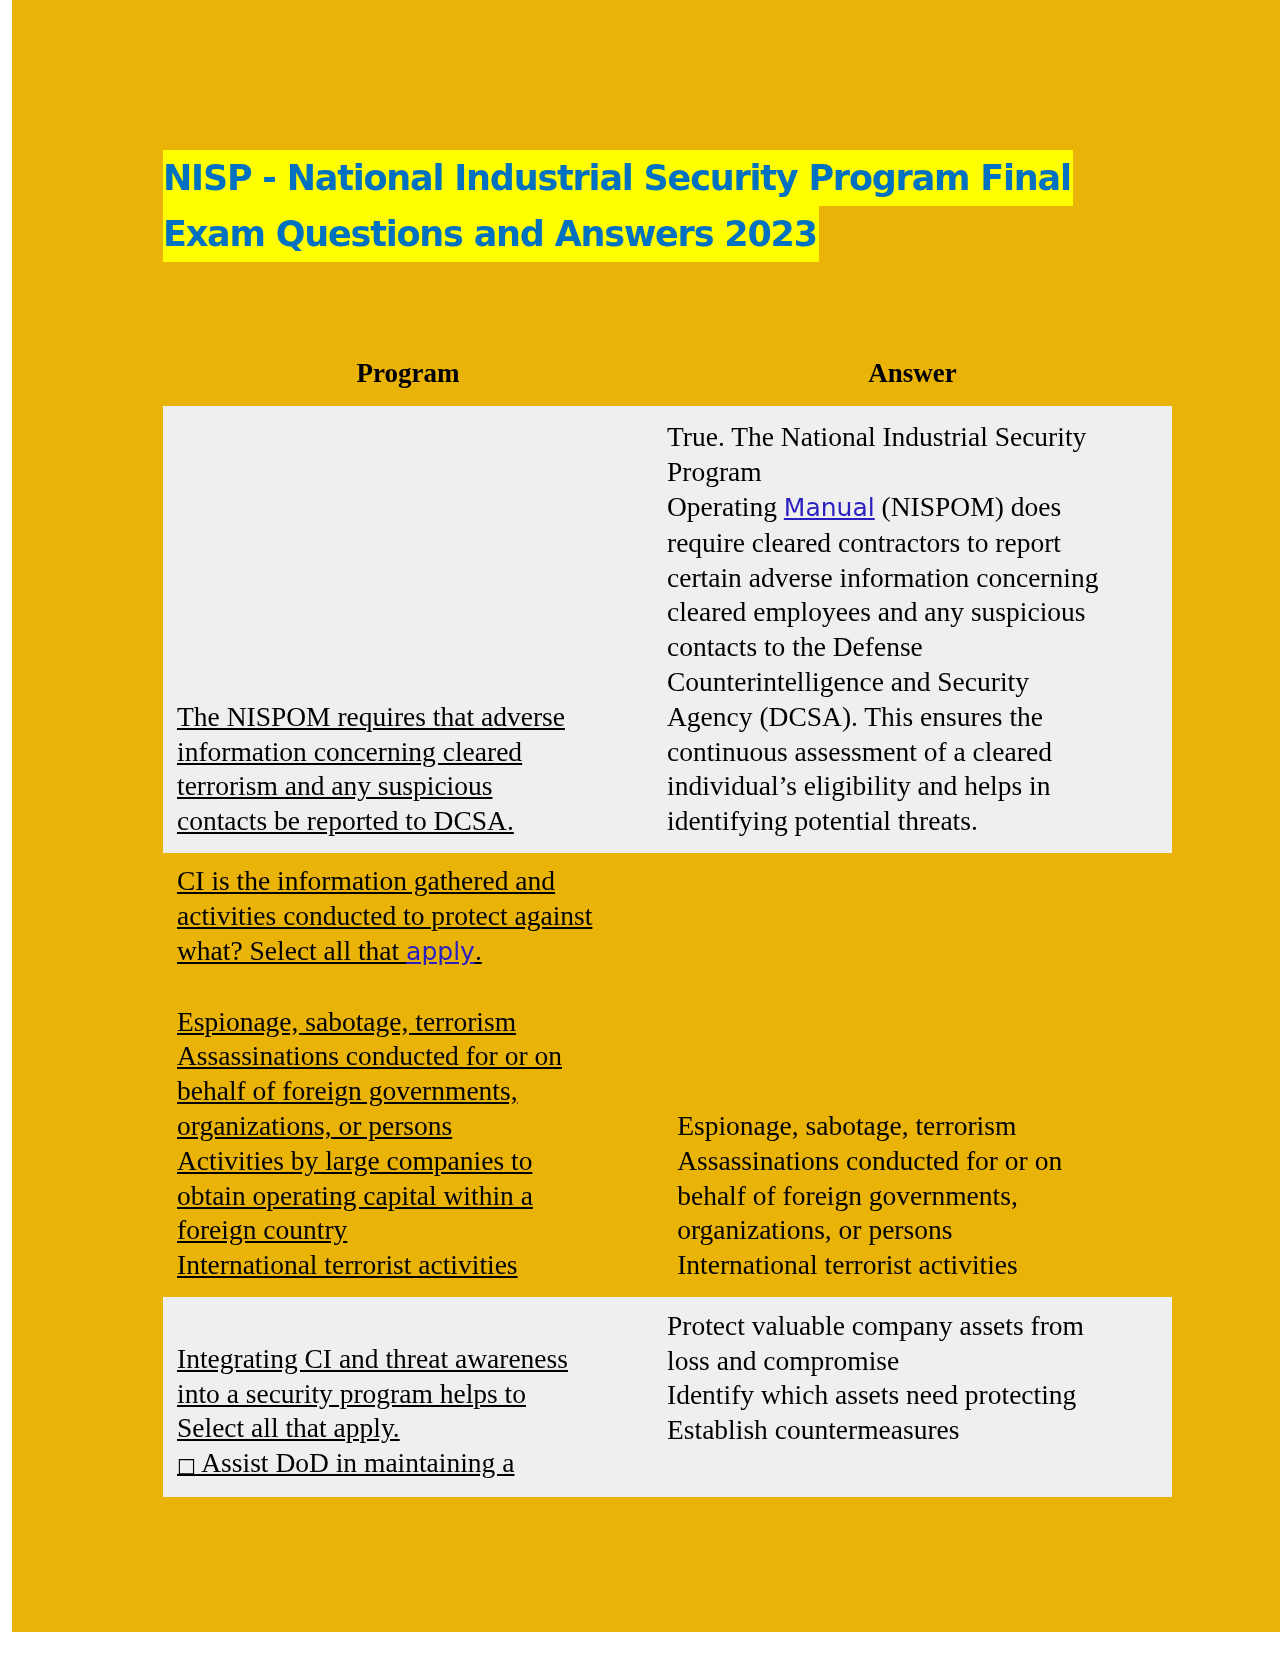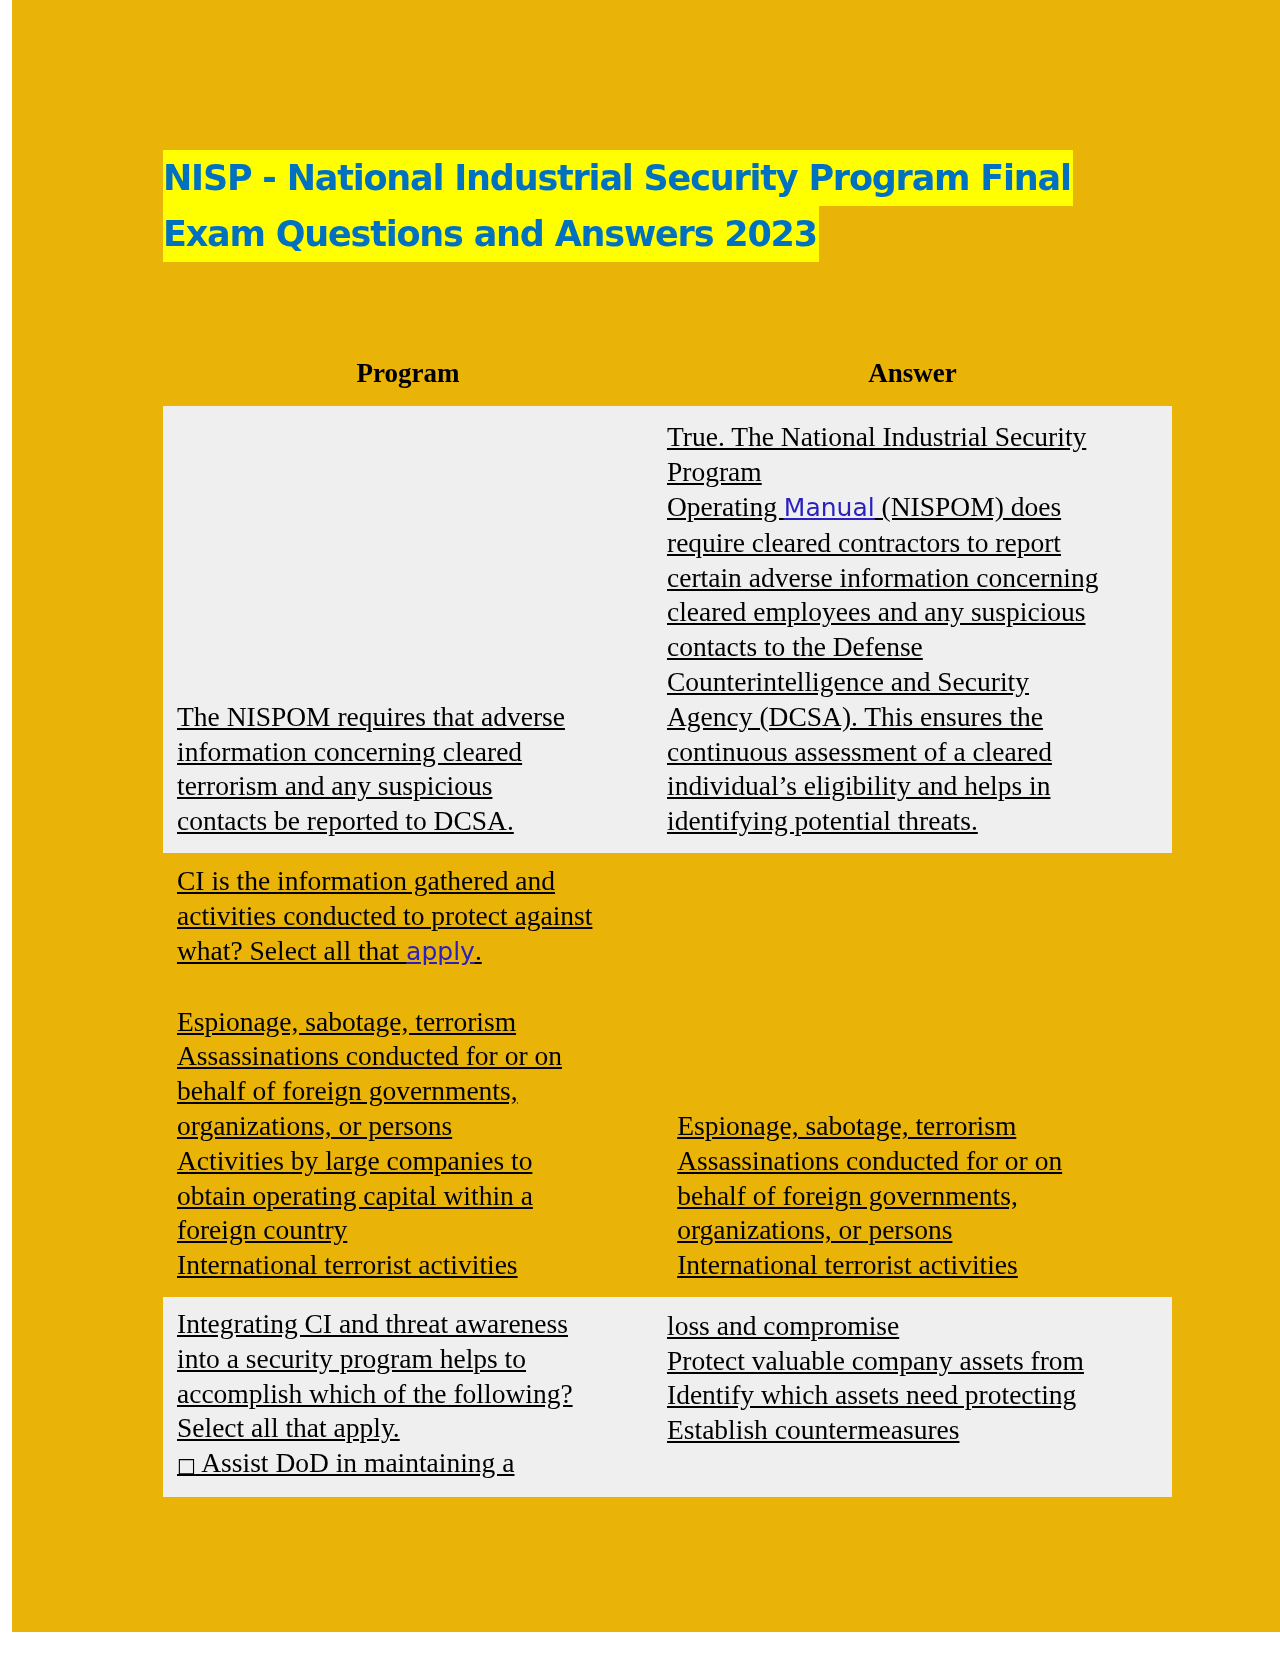--- a/index.html
+++ b/index.html
@@ -20,21 +20,21 @@
   .hdr div { font-weight: bold; font-size: 27px; text-align: center; }
   .hdr .c1 { width: 490px; }
   .hdr .c2 { width: 519px; }
   .row { display: flex; }
   .row.gray { background: #efefef; }
   .cell {
     display: flex; flex-direction: column; justify-content: flex-end;
     font-size: 27.5px; line-height: 34.8px; box-sizing: border-box;
   }
   .cell.c1 { width: 490px; padding: 0 6px 14px 14px; text-decoration: underline; }
-  .cell.c2 { width: 519px; padding: 0 15px 14px 14px; text-decoration: underline; }
+  .cell.c2 { width: 519px; padding: 0 15px 14px 14px; }
   .line { white-space: nowrap; display: block; }
   .blank { height: 34.8px; }
   .link {
     color: #2a1fbf; text-decoration: underline;
     font-family: "DejaVu Sans", sans-serif; font-size: 25px;
   }
   .cb { font-family: "DejaVu Sans", sans-serif; font-size: 20px; }
 </style>
 </head>
 <body>
@@ -96,25 +96,24 @@
         <span class="line">behalf of foreign governments,</span>
         <span class="line">organizations, or persons</span>
         <span class="line">International terrorist activities</span>
       </div>
     </div>
 
     <div class="row gray" style="height:200px;">
       <div class="cell c1">
         <span class="line">Integrating CI and threat awareness</span>
         <span class="line">into a security program helps to</span>
-        <span class="line">accomplish which of the following?</span>
         <span class="line">Select all that apply.</span>
         <span class="line"><span class="cb">□</span><span> Assist DoD in maintaining a</span></span>
       </div>
       <div class="cell c2" style="padding-bottom:49px;">
+        <span class="line">Protect valuable company assets from</span>
         <span class="line">loss and compromise</span>
-        <span class="line">Protect valuable company assets from</span>
         <span class="line">Identify which assets need protecting</span>
         <span class="line">Establish countermeasures</span>
       </div>
     </div>
   </div>
 </div>
 
 </body></html>

